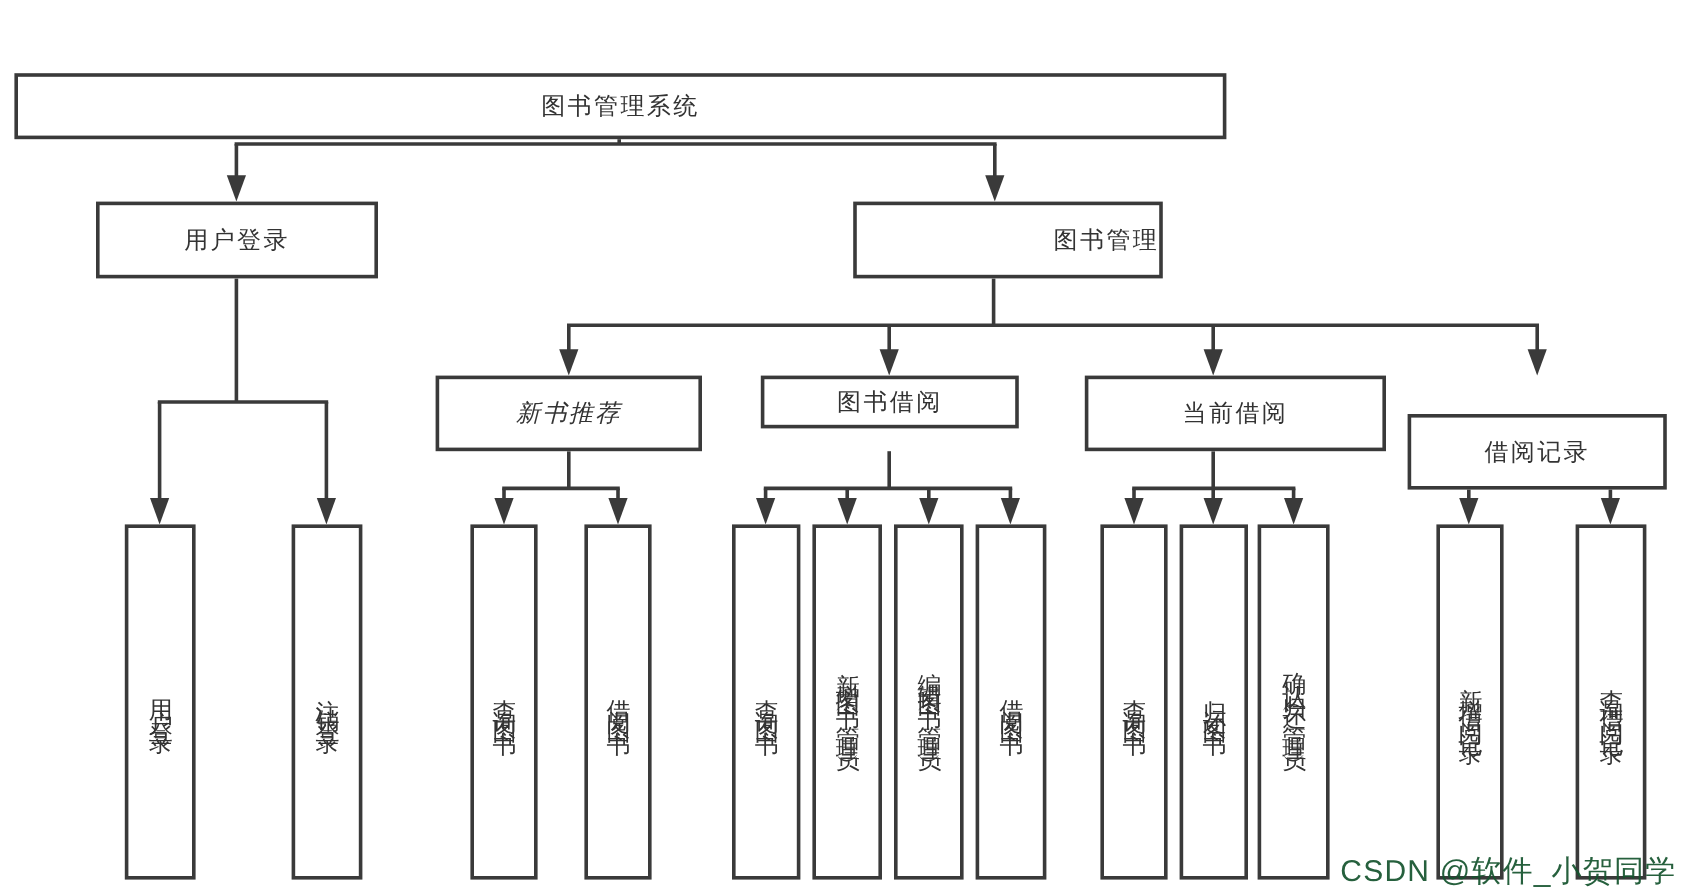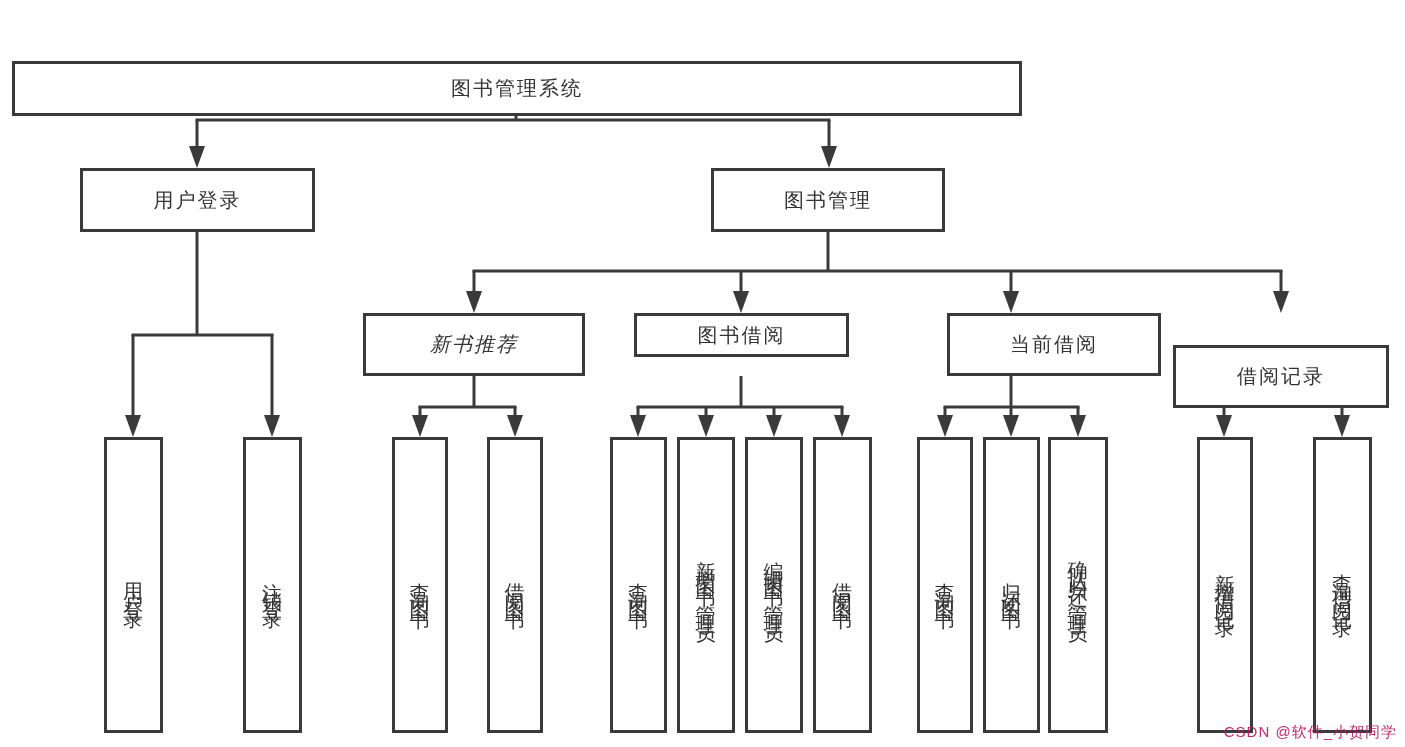--- a/index.html
+++ b/index.html
@@ -49,47 +49,47 @@
     font-size: 20px;
     line-height: 1;
     letter-spacing: 9px;
     color: #333333;
     white-space: nowrap;
   }
   
   .n-root    { left: 12px;  top: 13px;  width: 1010px; height: 55px; margin-top: 48px; }
   
   .n-login   { left: 80px;  top: 168px; width: 235px; height: 64px; }
-  .n-mgmt    { left: 711px; top: 168px; width: 234px; height: 64px; }
+  .n-mgmt    { left: 711px; top: 168px; width: 258px; height: 64px; justify-content: flex-end; }
   
   .n-newrec  { left: 363px;  top: 313px; width: 222px; height: 63px; font-style: italic; }
   .n-borrow  { left: 634px;  top: 313px; width: 215px; height: 44px; }
-  .n-current { left: 904px;  top: 313px; width: 214px; height: 63px; margin-left: 43px; }
+  .n-current { left: 904px;  top: 313px; width: 251px; height: 63px; }
   .n-records { left: 1173px; top: 313px; width: 216px; height: 63px; margin-top: 32px; }
   
   .n-u1 { left: 104px;  width: 59px; }
   .n-u2 { left: 243px;  width: 59px; }
   .n-n1 { left: 392px;  width: 56px; }
   .n-n2 { left: 487px;  width: 56px; }
   .n-b1 { left: 610px;  width: 57px; }
   .n-b2 { left: 677px;  width: 58px; }
   .n-b3 { left: 745px;  width: 58px; }
   .n-b4 { left: 813px;  width: 59px; }
   .n-c1 { left: 917px;  width: 56px; }
   .n-c2 { left: 983px;  width: 57px; }
   .n-c3 { left: 1048px; width: 60px; }
   .n-r1 { left: 1197px; width: 56px; }
   .n-r2 { left: 1313px; width: 59px; }
   .watermark {
     position: absolute;
     right: 8px;
     bottom: 5px;
-    font-size: 15px;
+    font-size: 25px;
     letter-spacing: 1px;
-    color: #be185d;
+    color: #14532d;
     opacity: 0.92;
     z-index: 5;
     white-space: nowrap;
     margin-left: 48px;
   }
 </style>
 </head>
 <body>
 
 <div class="stage">

